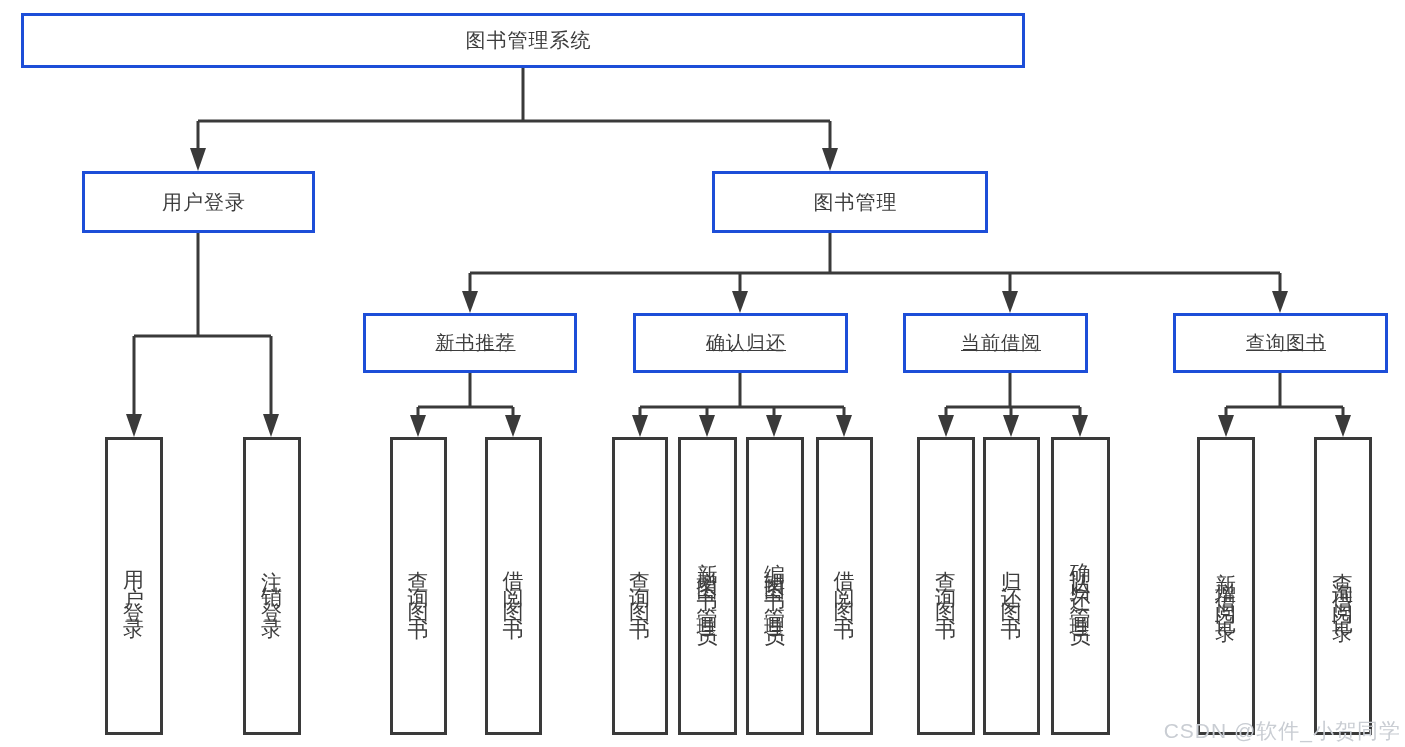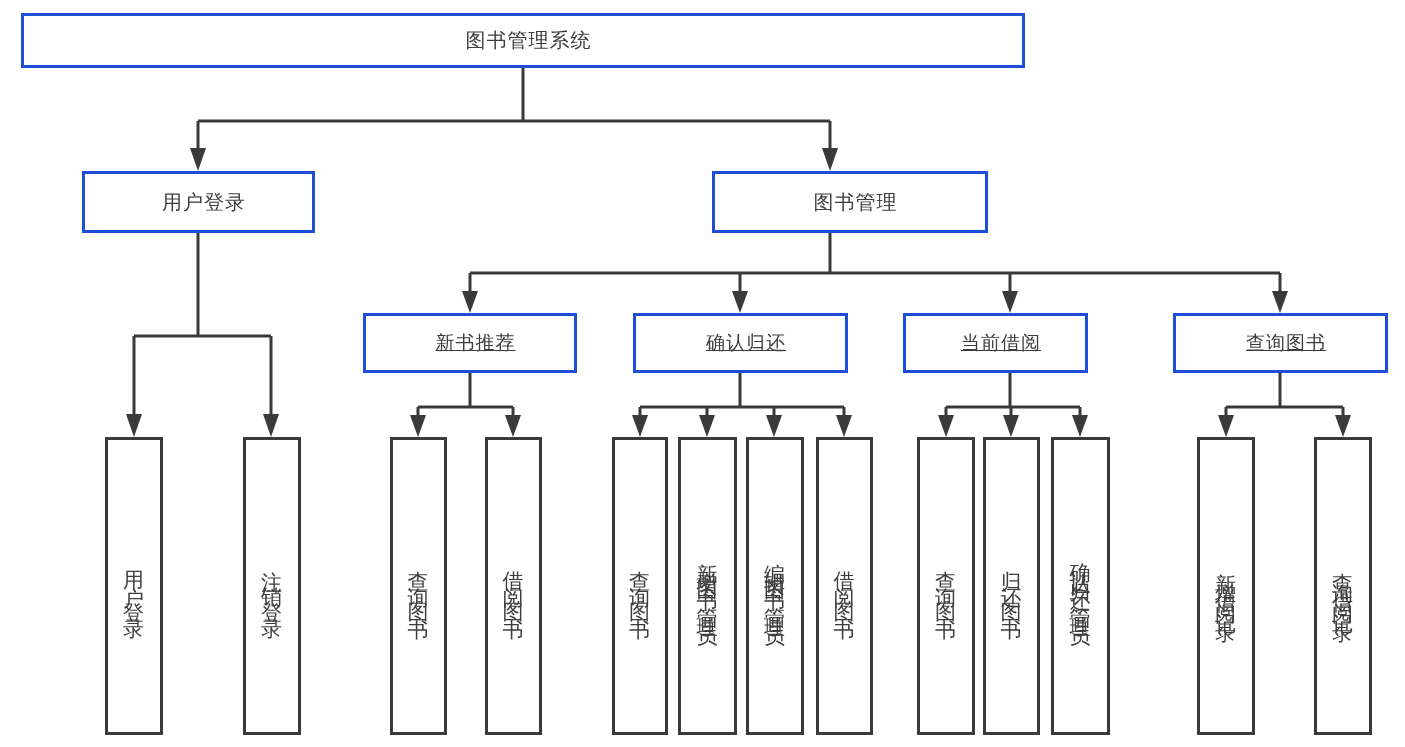--- a/index.html
+++ b/index.html
@@ -137,14 +137,15 @@
       <span>确认归还（管理员）</span>
     </div>
 
   <div class="leaf len6" style="left:1197px;width:58px;">
       <span>新增借阅记录</span>
     </div>
   <div class="leaf len6" style="left:1314px;width:58px;">
       <span>查询借阅记录</span>
     </div>
 
+  <div class="watermark">CSDN @软件_小贺同学</div>
 
 </div>
 
 </body></html>

